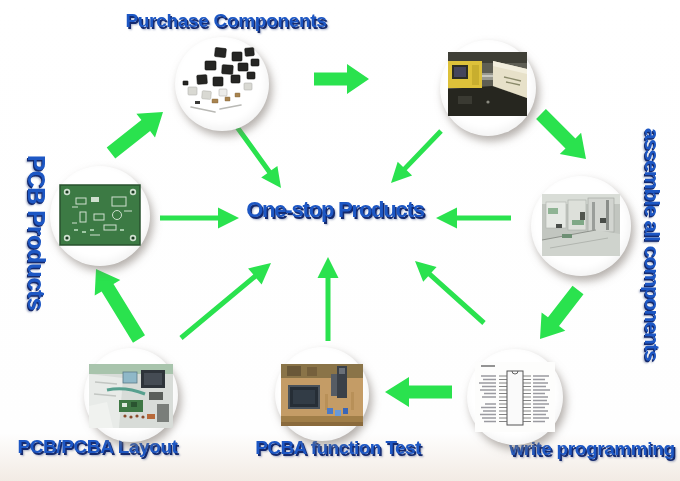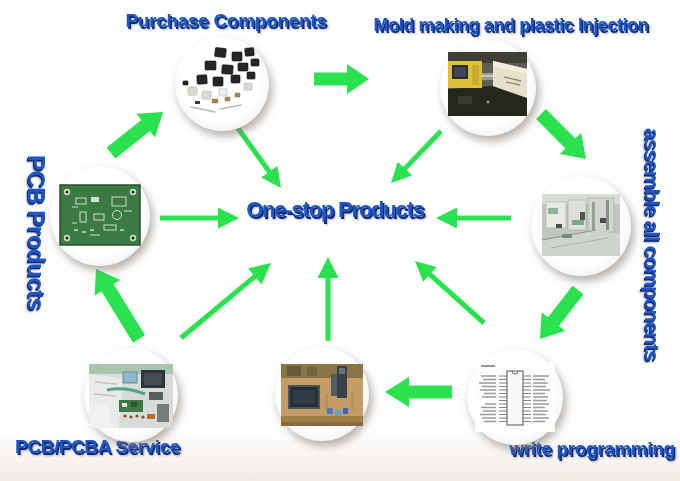--- a/index.html
+++ b/index.html
@@ -50,26 +50,26 @@
     <polygon class="arrow" points="439.2,129.3 403.1,166.9 397.7,161.7 391.0,183.0 412.1,175.5 406.7,170.3 442.8,132.7"></polygon>
     <polygon class="arrow" points="160.0,220.5 218.0,220.5 218.0,228.5 239.0,218.0 218.0,207.5 218.0,215.5 160.0,215.5"></polygon>
     <polygon class="arrow" points="511.0,215.5 457.0,215.5 457.0,207.5 436.0,218.0 457.0,228.5 457.0,220.5 511.0,220.5"></polygon>
     <polygon class="arrow" points="182.6,339.9 256.5,278.4 261.6,284.5 271.0,263.0 248.1,268.4 253.3,274.5 179.4,336.1"></polygon>
     <polygon class="arrow" points="330.5,341.0 330.5,278.0 338.5,278.0 328.0,257.0 317.5,278.0 325.5,278.0 325.5,341.0"></polygon>
     <polygon class="arrow" points="485.7,321.1 431.5,272.5 436.6,266.9 415.0,261.0 423.2,281.8 428.2,276.2 482.3,324.9"></polygon>
   </svg>
 
   <div class="lbl" style="left:120px;top:11px;width:212px;font-size:19px;letter-spacing:-0.3px;">Purchase Components</div>
 
-  <div class="lbl" style="left:353px;top:16px;width:316px;font-size:18px;letter-spacing:-0.4px;">Mold making and plastic Injection</div>
 
   <div class="lbl" style="left:240px;top:198px;width:190px;font-size:22px;letter-spacing:-1.2px;">One-stop Products</div>
 
-  <div class="lbl" style="left:10px;top:437px;width:175px;font-size:19px;letter-spacing:-0.4px;">PCB/PCBA Service</div>
-
+  <div class="lbl" style="left:10px;top:437px;width:175px;font-size:19px;letter-spacing:-0.4px;">PCB/PCBA Layout</div>
+
+  <div class="lbl" style="left:248px;top:438px;width:180px;font-size:19px;letter-spacing:-0.6px;">PCBA function Test</div>
 
   <div class="lbl" style="left:478px;top:439px;width:180px;font-size:19px;letter-spacing:-0.4px;margin-left:24px;">write programming</div>
 
   <div class="vtext" style="left:48px;top:155px;font-size:24px;letter-spacing:-0.5px;">PCB Products</div>
 
   <div class="vtext" style="left:663px;top:128px;font-size:21px;letter-spacing:-1px;">assemble all components</div>
 
   <div class="circle" style="left:175px;top:37px;width:94px;height:94px;">
     <svg width="94" height="94" viewBox="0 0 94 94">
       <g fill="#262624" stroke="#0e0e0c" stroke-width="0.6">

